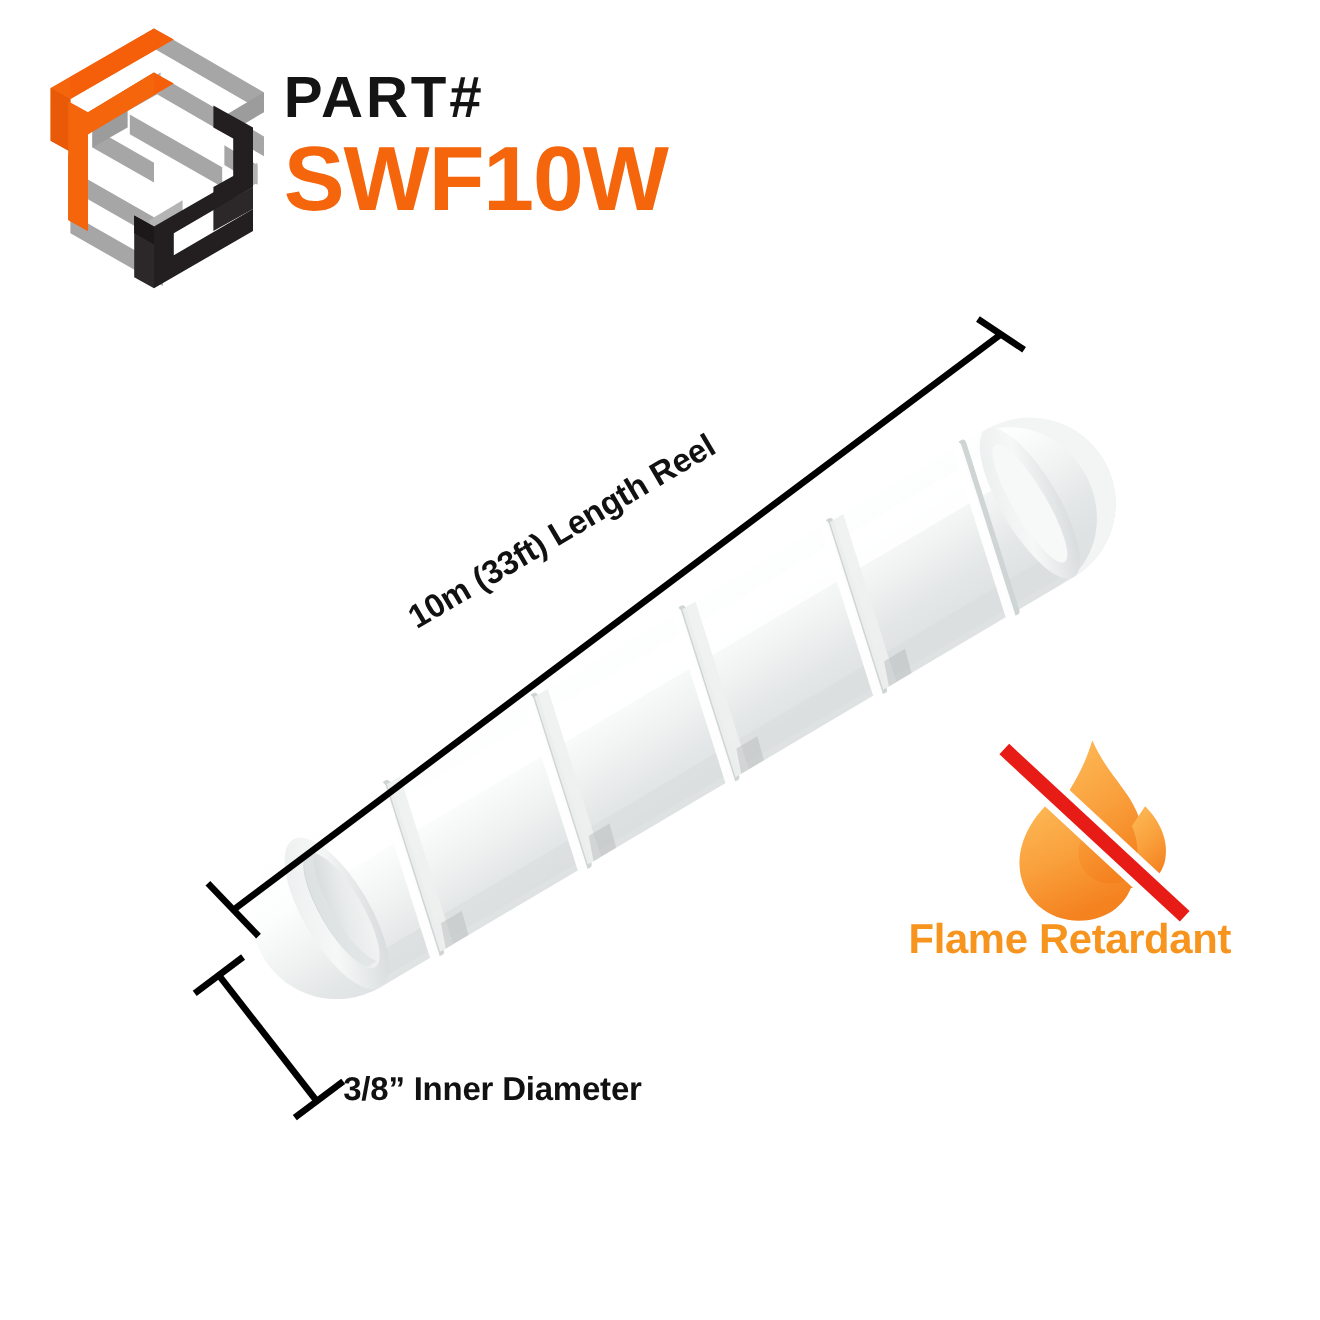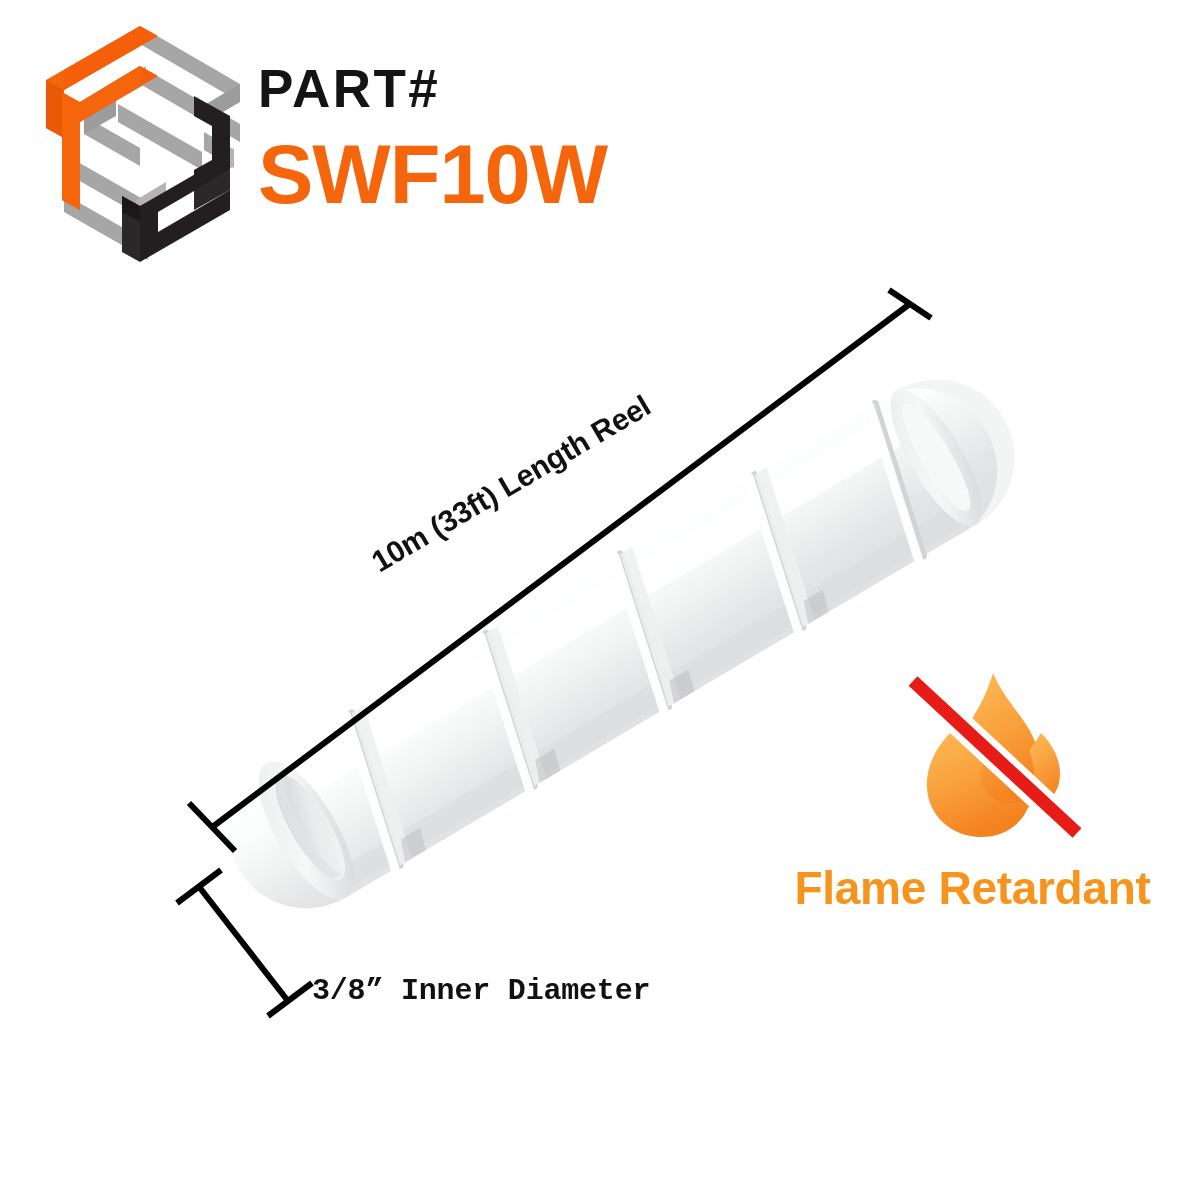--- a/index.html
+++ b/index.html
@@ -26,21 +26,21 @@
   }
   #part-hash {
     font-size:53px;
     font-weight:bold;
     letter-spacing:2.5px;
     color:#141414;
     line-height:1;
     font-family:"Liberation Sans", sans-serif;
   }
   #part-number {
-    margin-top:18px;
+    margin-top:6px;
     font-size:83px;
     font-weight:bold;
     letter-spacing:-1px;
     color:#F4650C;
     line-height:1;
     font-family:"Liberation Sans", sans-serif;
   }
 
   
   #product-stage {
@@ -62,44 +62,42 @@
     letter-spacing:-0.2px;
   }
   #diameter-label {
     position:absolute;
     left:312px; top:974px;
     font-size:30px;
     font-weight:bold;
     color:#111111;
     white-space:nowrap;
     letter-spacing:-0.2px;
-    font-family:Liberation Mono, monospace;
   }
 
   
   #flame-badge {
     position:absolute; left:855px; top:665px;
     width:280px; height:230px;
   }
   #flame-icon-wrap {
     position:relative;
     width:280px; height:170px;
   }
   #flame-retardant-text {
     position:absolute;
     left:0; top:833px;
     width:1200px;
     text-align:center;
     padding-left:745px;
-    font-size:46px;
+    font-size:38px;
     font-weight:bold;
     color:#F7941E;
     letter-spacing:-0.3px;
     white-space:nowrap;
-    margin-top:28px;
   }
 
   
   #compliance-marks {
     position:absolute; left:845px; top:1028px;
     width:340px; height:165px;
   }
 </style>
 </head>
 <body>

